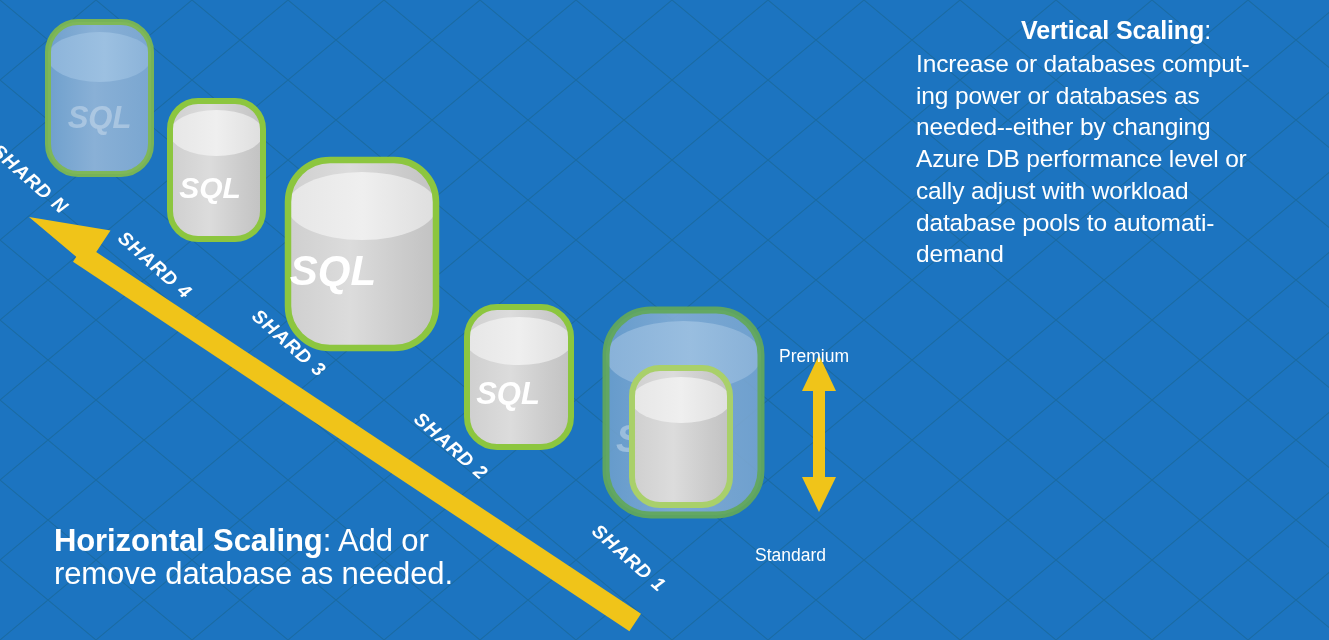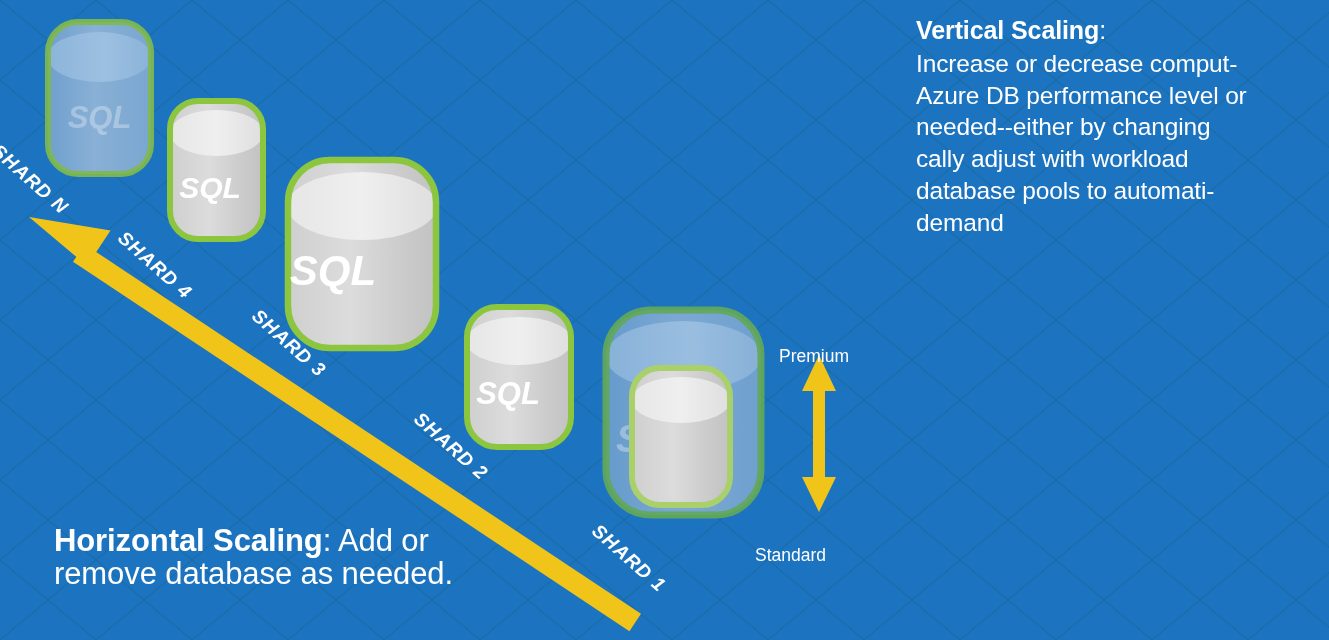--- a/index.html
+++ b/index.html
@@ -33,20 +33,21 @@
     left: 916px;
     top: 12px;
     width: 400px;
     color: #ffffff;
   }
   #vertical-title {
     font-size: 25px;
     line-height: 36px;
     font-weight: bold;
     letter-spacing: -0.1px;
+    text-align: center;
   }
   #vertical-title .colon { font-weight: normal; }
   #vertical-body {
     font-size: 24.5px;
     line-height: 31.7px;
     font-weight: normal;
     letter-spacing: -0.15px;
   }
 
   
@@ -218,23 +219,24 @@
   <div class="shard-label" style="left:262px; top:305px;">SHARD 3</div>
   <div class="shard-label" style="left:424px; top:408px;">SHARD 2</div>
   <div class="shard-label" style="left:602px; top:520px;">SHARD 1</div>
 
   <div class="vscale-label" id="premium-label">Premium</div>
   <div class="vscale-label" id="standard-label">Standard</div>
 
   <div id="vertical-block">
     <div id="vertical-title"><span>Vertical Scaling</span><span class="colon">:</span></div>
     <div id="vertical-body">
-      <div>Increase or decrease comput-</div>
+      <div>Increase or databases comput-</div>
+      <div>ing power or databases  as</div>
+      <div>needed--either by changing</div>
       <div>Azure DB performance level or</div>
-      <div>needed--either by changing</div>
       <div>cally adjust with workload</div>
       <div>database pools to automati-</div>
       <div>demand</div>
     </div>
   </div>
 
   <div id="horizontal-block"><b>Horizontal Scaling</b><span>: Add or remove database as needed.</span></div>
 
 </div>
 

